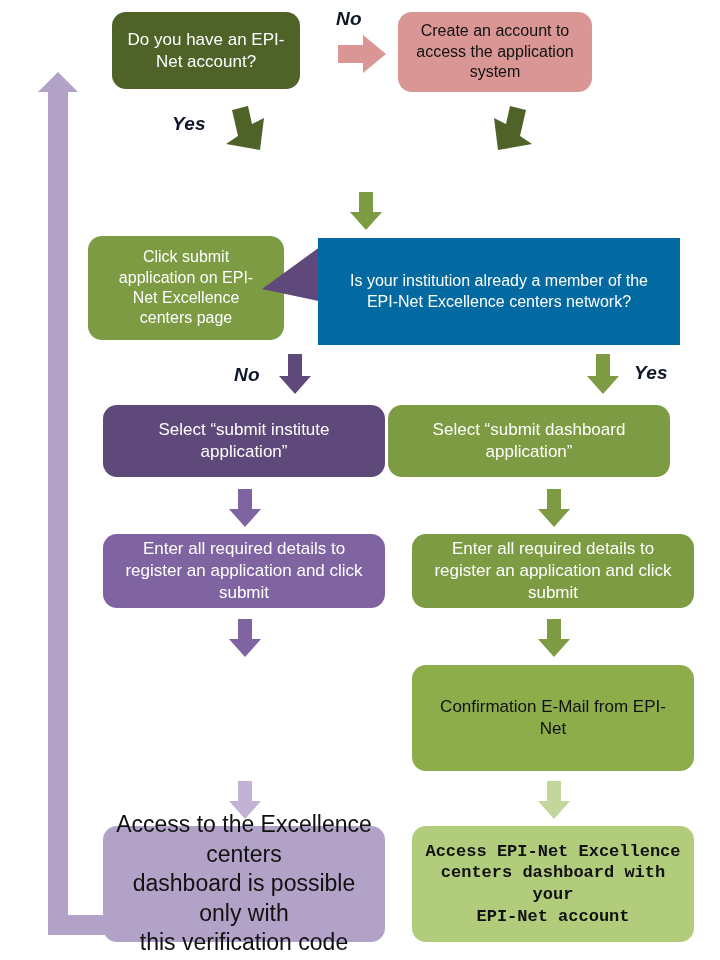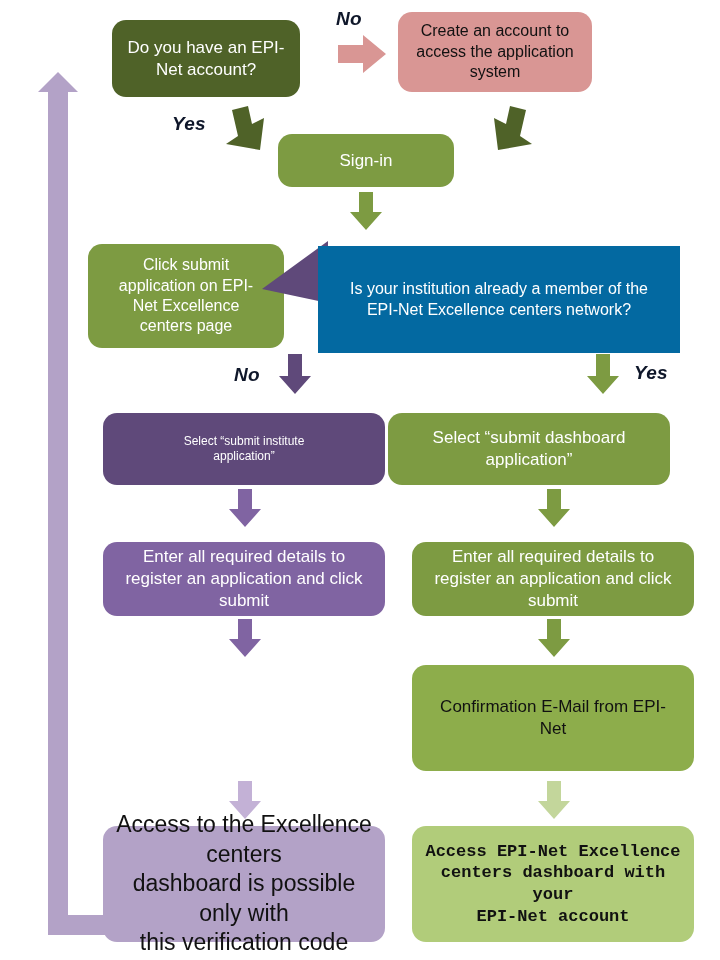--- a/index.html
+++ b/index.html
@@ -27,21 +27,21 @@
     justify-content: center;
     text-align: center;
     line-height: 1.28;
     padding: 4px 10px;
     border-radius: 14px;
     white-space: pre-line;
   }
   .node-square {
     border-radius: 0;
   }
-  .txt-white { color: #ffffff; margin-top: 8px; }
+  .txt-white { color: #ffffff; }
   .txt-black { color: #111111; }
   .bold { font-weight: bold; font-family: Liberation Mono, monospace; }
 
   .label {
     position: absolute;
     font-style: italic;
     font-weight: bold;
     color: #0f172a;
     font-size: 19px;
     letter-spacing: 0.2px;
@@ -89,23 +89,20 @@
       <path d="M 14 6 L 30 2 L 34 20 L 46 14 L 42 46 L 8 40 L 20 32 Z" fill="#4F6228"></path>
     </svg>
   </div>
 
   <div class="shape" style="left:486px; top:104px;">
     <svg width="56" height="52" viewBox="0 0 56 52">
       <path d="M 40 6 L 24 2 L 20 20 L 8 14 L 12 46 L 46 40 L 34 32 Z" fill="#4F6228"></path>
     </svg>
   </div>
 
-  <div class="node txt-white" style="left:278px; top:126px; width:176px; height:53px; background:#7D9B42; font-size:17px;">
-    <span>Sign-in</span>
-  </div>
 
   <div class="shape" style="left:348px; top:190px;">
     <svg width="36" height="42" viewBox="0 0 36 42">
       <path d="M 11 2 L 25 2 L 25 22 L 34 22 L 18 40 L 2 22 L 11 22 Z" fill="#7D9B42"></path>
     </svg>
   </div>
 
   <div class="node txt-white" style="left:88px; top:236px; width:196px; height:104px; background:#7D9B42; font-size:16px;justify-content:center;">
     <span>Click submit
 application on EPI-
@@ -130,21 +127,21 @@
     </svg>
   </div>
 
   <div class="shape" style="left:585px; top:352px;">
     <svg width="36" height="44" viewBox="0 0 36 44">
       <path d="M 11 2 L 25 2 L 25 24 L 34 24 L 18 42 L 2 24 L 11 24 Z" fill="#7D9B42"></path>
     </svg>
   </div>
   <div class="label" style="left:634px; top:362px;">Yes</div>
 
-  <div class="node txt-white" style="left:103px; top:405px; width:282px; height:72px; background:#5F497A; font-size:12px;">
+  <div class="node txt-white" style="left:103px; top:405px; width:282px; height:72px; background:#5F497A; font-size:17px;">
     <span>Select “submit  institute
 application”</span>
   </div>
 
   <div class="shape" style="left:227px; top:487px;">
     <svg width="36" height="42" viewBox="0 0 36 42">
       <path d="M 11 2 L 25 2 L 25 22 L 34 22 L 18 40 L 2 22 L 11 22 Z" fill="#8064A2"></path>
     </svg>
   </div>
 

